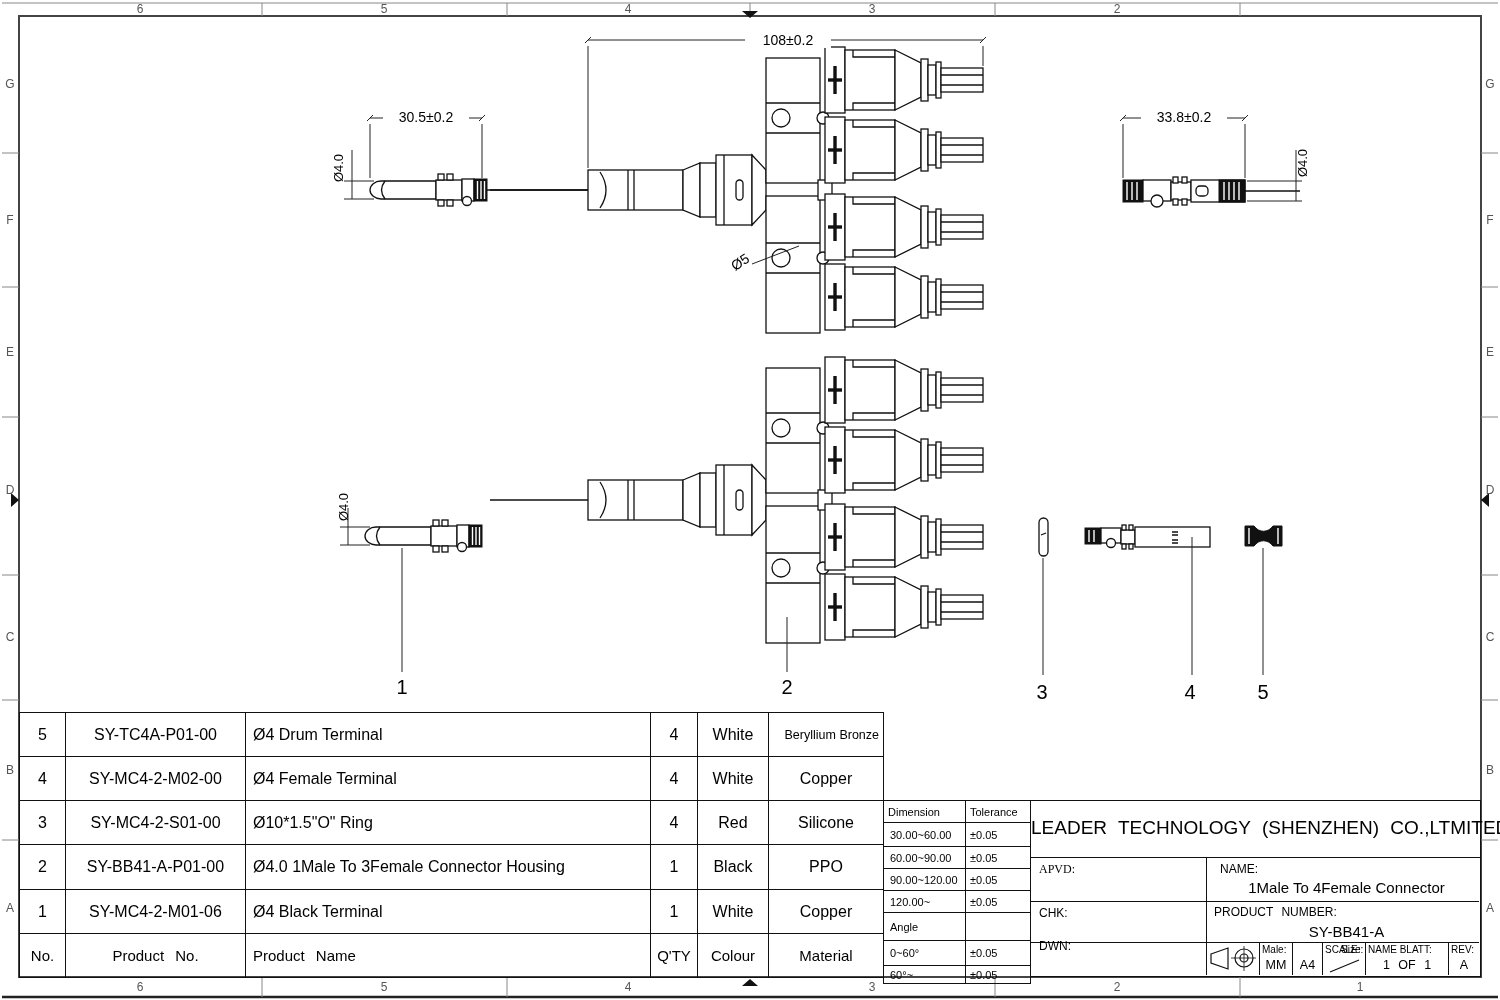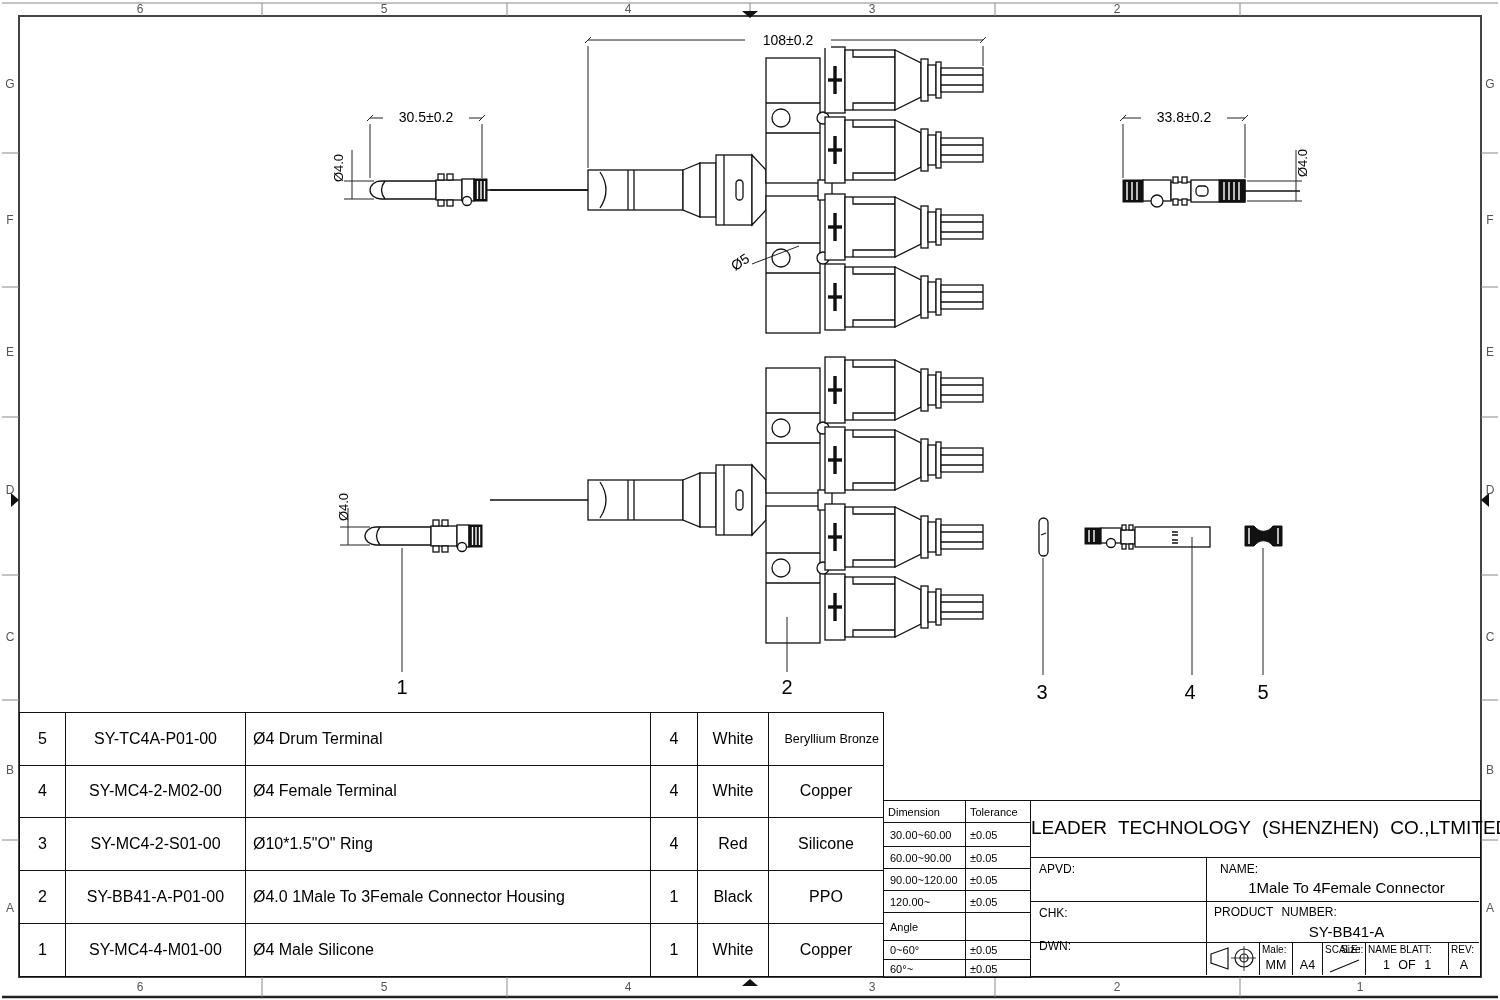--- a/index.html
+++ b/index.html
@@ -335,25 +335,33 @@
   <tr style="height:45px;">
     <td>2</td>
     <td>SY-BB41-A-P01-00</td>
     <td class="nm">Ø4.0  1Male To 3Female Connector Housing</td>
     <td>1</td>
     <td>Black</td>
     <td>PPO</td>
   </tr>
   <tr style="height:44px;">
     <td>1</td>
-    <td>SY-MC4-4-M01-00</td>
-    <td class="nm">Ø4 Male Silicone</td>
+    <td>SY-MC4-2-M01-06</td>
+    <td class="nm">Ø4 Black Terminal</td>
     <td>1</td>
     <td>White</td>
     <td>Copper</td>
+  </tr>
+  <tr class="hdr" style="height:44px;">
+    <td>No.</td>
+    <td>Product No.</td>
+    <td class="nm">Product Name</td>
+    <td>Q'TY</td>
+    <td>Colour</td>
+    <td>Material</td>
   </tr>
 </tbody>
     </table>
 
 <table class="tb" id="tol" style="left:883px;top:800px;width:147px;height:177px;">
   <colgroup>
         <col style="width:82px">
         <col style="width:65px">
       </colgroup>
   <tbody>
@@ -374,21 +382,21 @@
     <td>±0.05</td>
   </tr>
   <tr style="height:22px;">
     <td class="lf">120.00~</td>
     <td>±0.05</td>
   </tr>
   <tr style="height:28px;">
     <td class="lf">Angle</td>
     <td></td>
   </tr>
-  <tr style="height:19px;">
+  <tr style="height:25px;">
     <td class="lf">0~60°</td>
     <td>±0.05</td>
   </tr>
   <tr style="height:18px;">
     <td class="lf">60°~</td>
     <td>±0.05</td>
   </tr>
 </tbody>
     </table>
 
@@ -400,21 +408,21 @@
   <div class="hl" style="left:175px;top:100px;width:273px;"></div>
   <div class="hl" style="left:175px;top:141px;width:273px;"></div>
   <div class="vl" style="left:228px;top:141px;height:33px;"></div>
   <div class="vl" style="left:261px;top:141px;height:33px;"></div>
   <div class="vl" style="left:291px;top:141px;height:33px;"></div>
   <div class="vl" style="left:334px;top:141px;height:33px;"></div>
   <div class="vl" style="left:417px;top:141px;height:33px;"></div>
 
   <div class="company">LEADER TECHNOLOGY (SHENZHEN) CO.,LTMITED</div>
 
-  <span class="lbl" style="left:8px;top:61px;">APVD:</span>
+  <span class="lbl" style="left:8px;top:61px;font-family:Liberation Serif, serif;">APVD:</span>
   <span class="lbl" style="left:8px;top:105px;">CHK:</span>
   <span class="lbl" style="left:8px;top:138px;">DWN:</span>
 
   <span class="lbl" style="left:183px;top:61px;margin-left:6px;">NAME:</span>
   <span class="bigval" style="left:183px;top:78px;width:265px;text-align:center;">1Male To 4Female Connector</span>
 
   <span class="lbl" style="left:183px;top:104px;word-spacing:5px;">PRODUCT NUMBER:</span>
   <span class="bigval" style="left:183px;top:122px;width:265px;text-align:center;">SY-BB41-A</span>
 
   <span style="position:absolute;left:175px;top:141px;width:53px;height:33px;">

